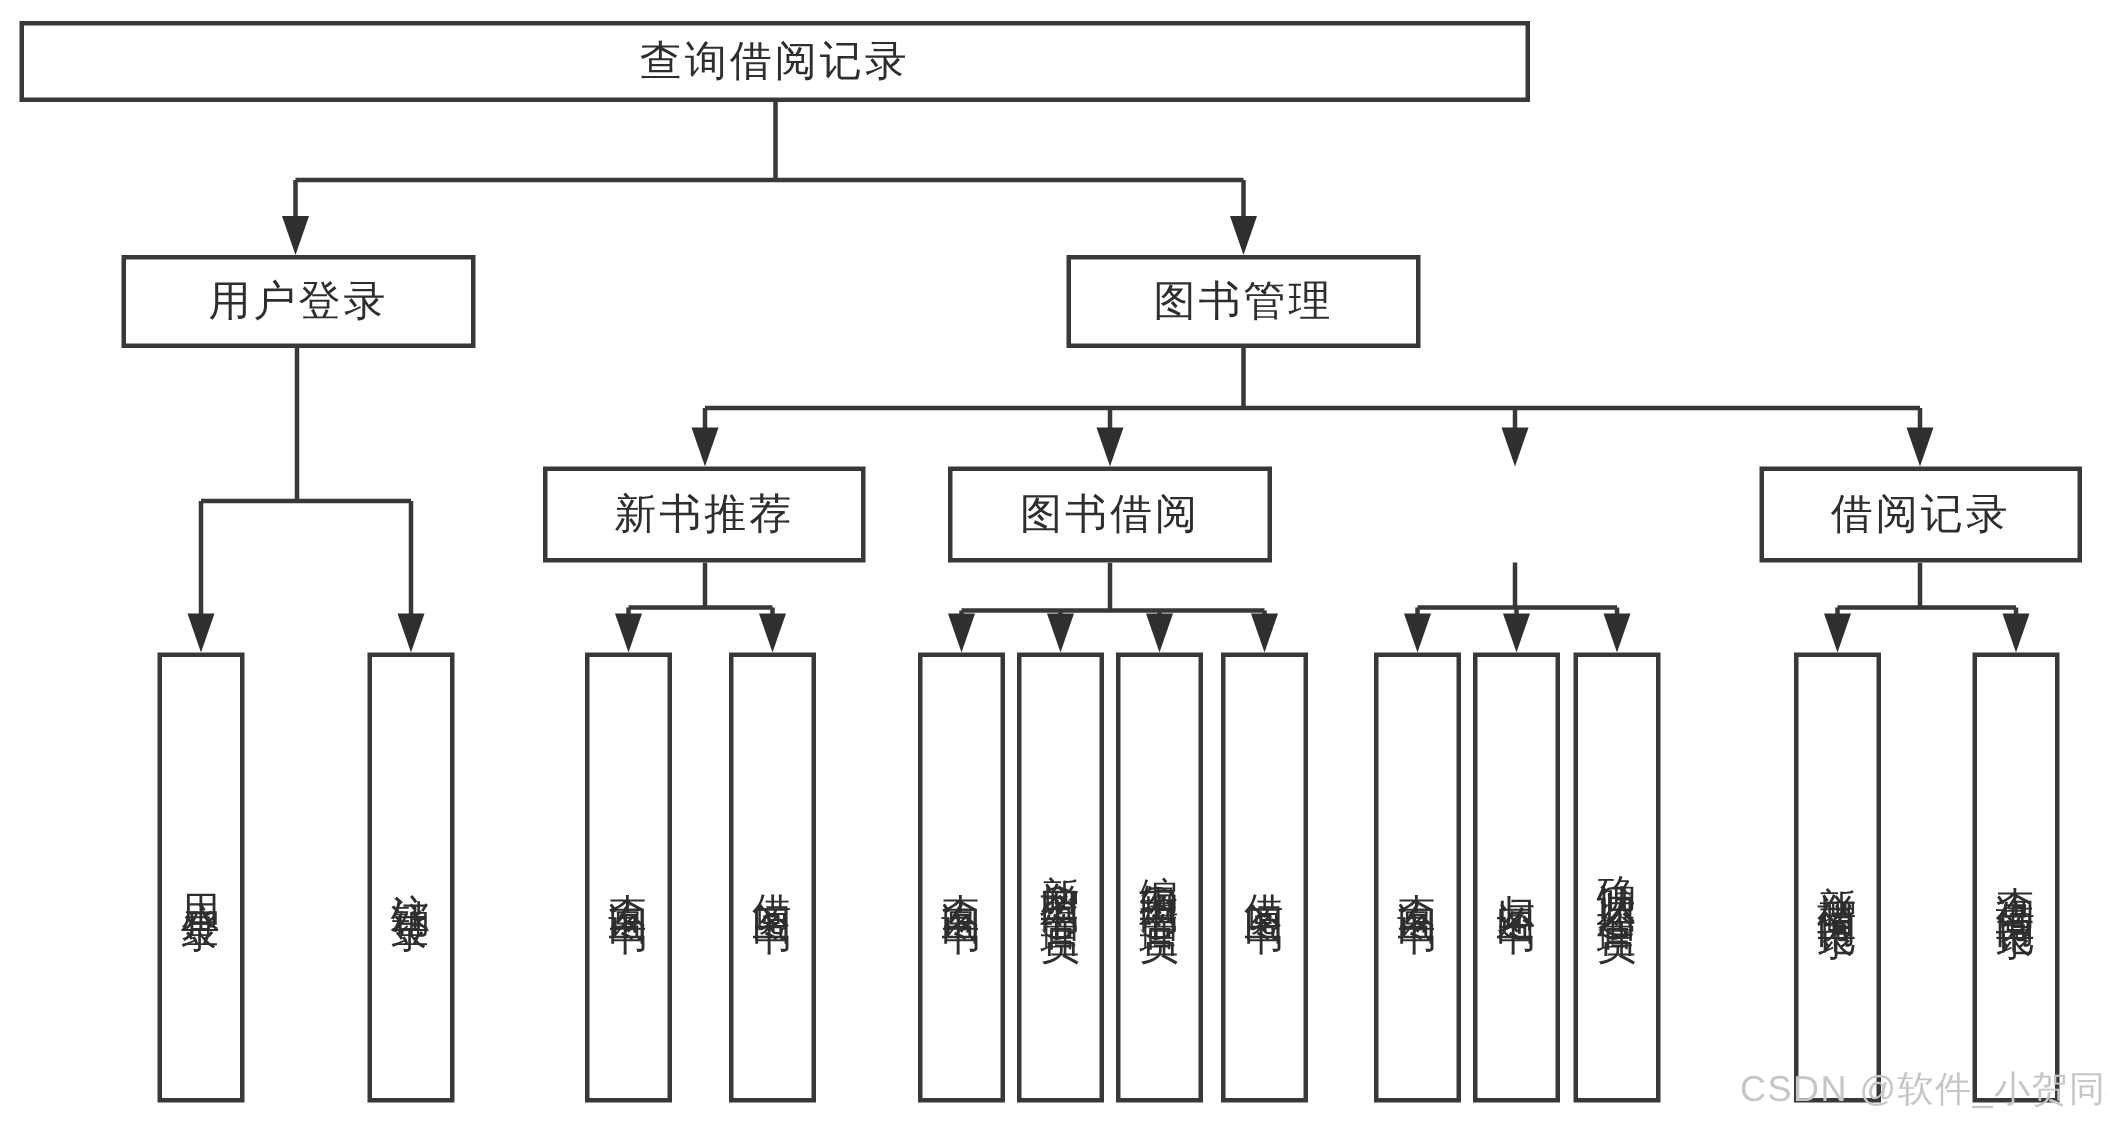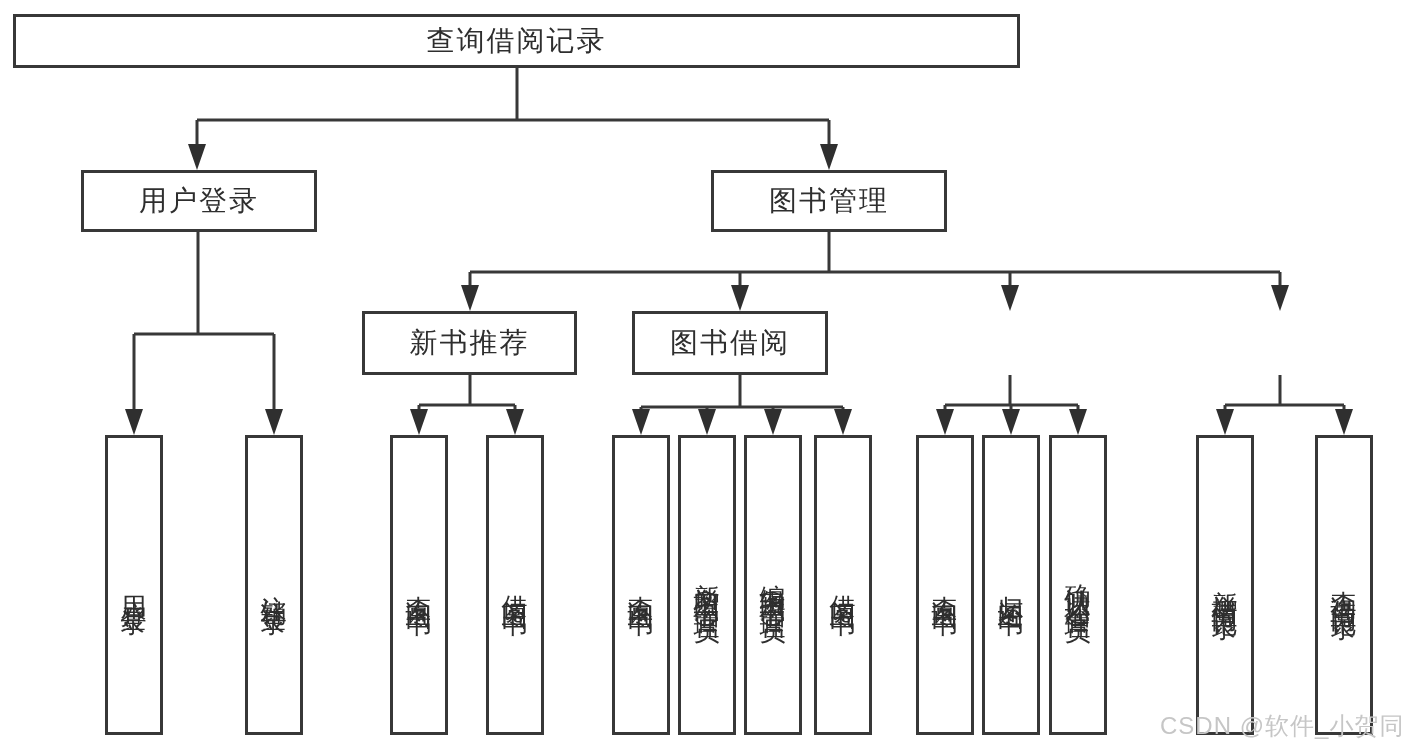--- a/index.html
+++ b/index.html
@@ -89,21 +89,22 @@
       <polygon points="1335,409 1353,409 1344,435"></polygon>
     </g>
   </svg>
 
   <div class="node" style="left:13px;top:14px;width:1007px;height:54px">查询借阅记录</div>
 
   <div class="node" style="left:81px;top:170px;width:236px;height:62px">用户登录</div>
   <div class="node" style="left:362px;top:311px;width:215px;height:64px">新书推荐</div>
 
   <div class="node" style="left:711px;top:170px;width:236px;height:62px">图书管理</div>
-  <div class="node" style="left:632px;top:311px;width:196px;height:64px">图书借阅</div>
+  <div class="node" style="left:632px;top:311px;width:216px;height:64px">图书借阅</div>
+  <div class="node" style="left:1173px;top:311px;width:215px;height:64px">借阅记录</div>
 
   <div class="node vert" style="left:105px;top:435px;width:58px;height:300px">用户登录</div>
   <div class="node vert" style="left:245px;top:435px;width:58px;height:300px">注销登录</div>
 
   <div class="node vert" style="left:390px;top:435px;width:58px;height:300px">查询图书</div>
   <div class="node vert" style="left:486px;top:435px;width:58px;height:300px">借阅图书</div>
 
   <div class="node vert" style="left:612px;top:435px;width:58px;height:300px">查询图书</div>
   <div class="node vert" style="left:678px;top:435px;width:58px;height:300px">新增图书（管理员）</div>
   <div class="node vert" style="left:744px;top:435px;width:58px;height:300px">编辑图书（管理员）</div>

